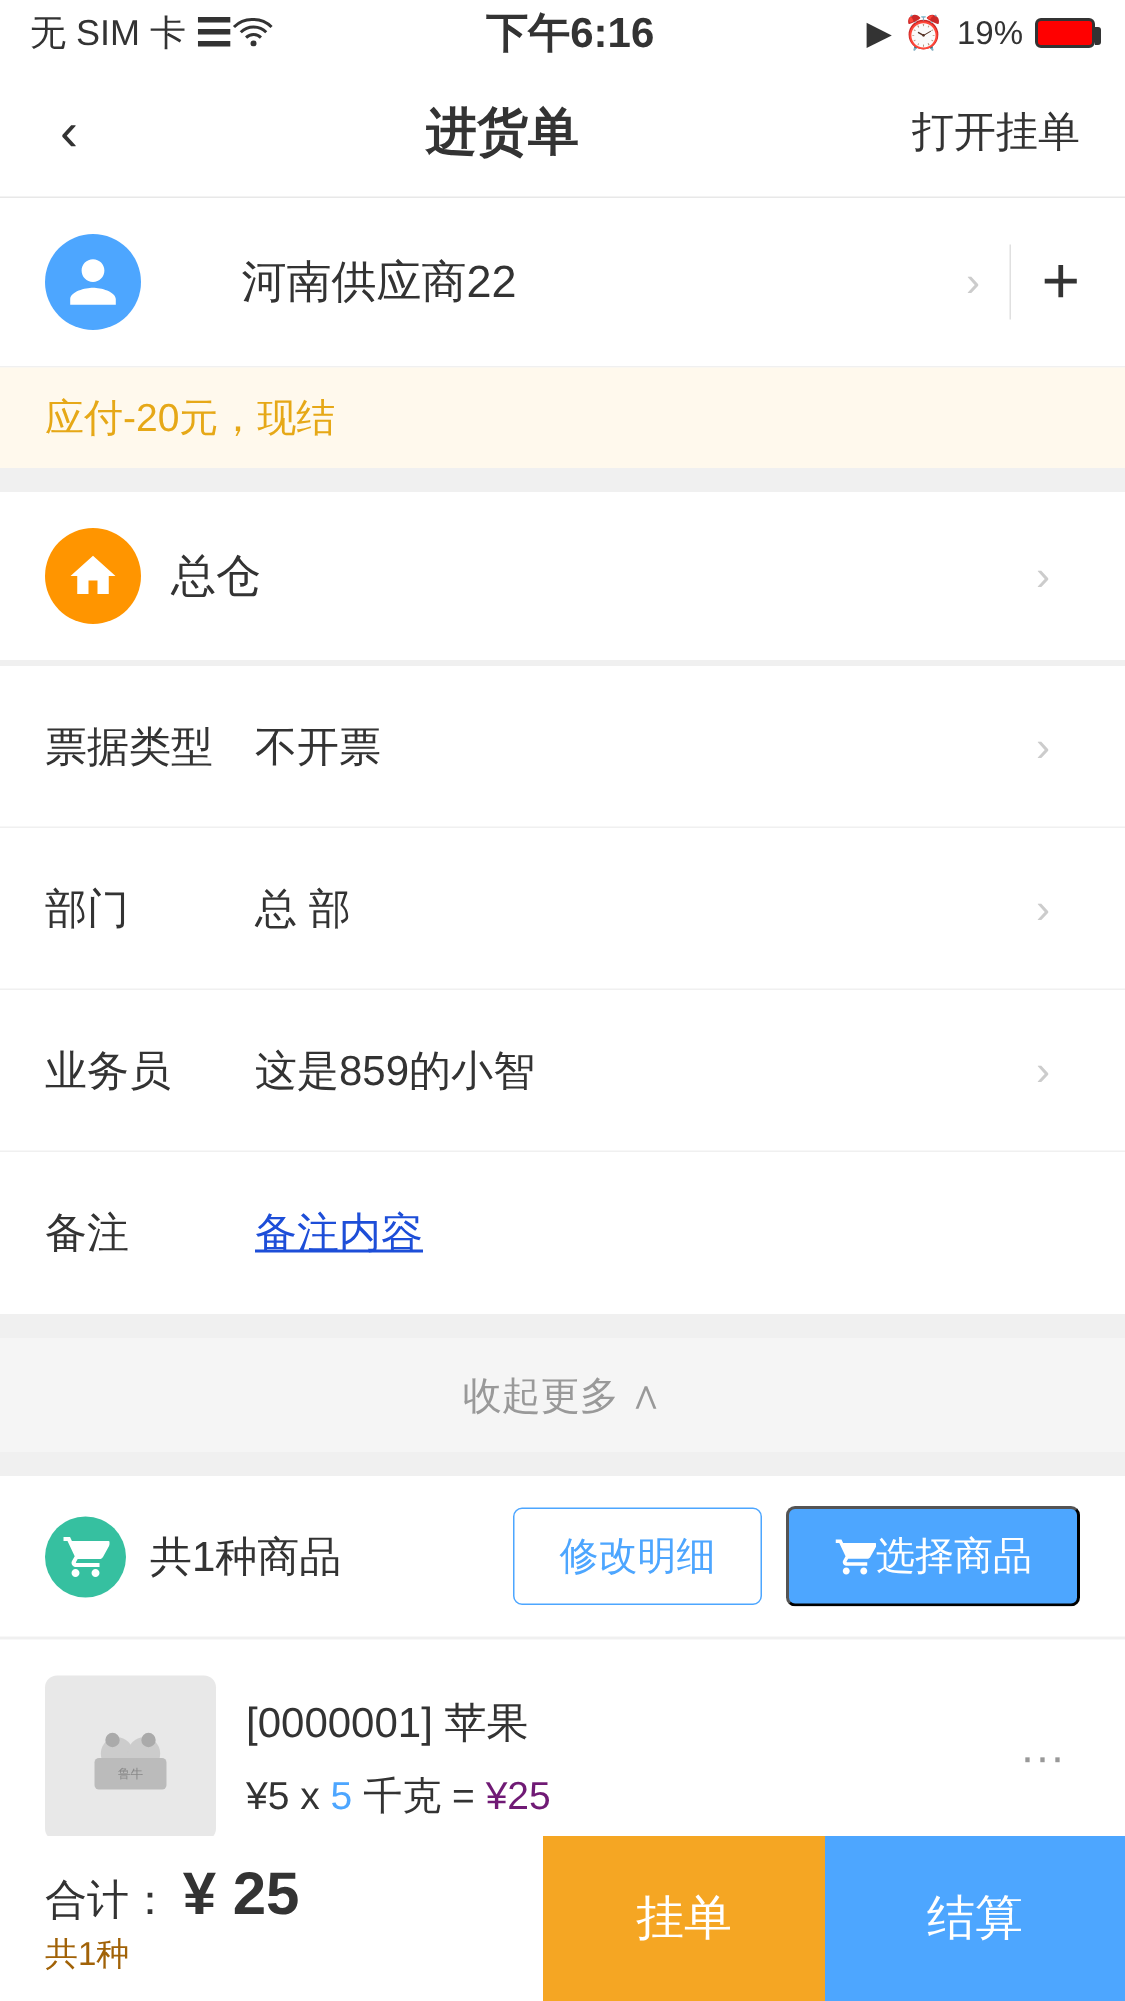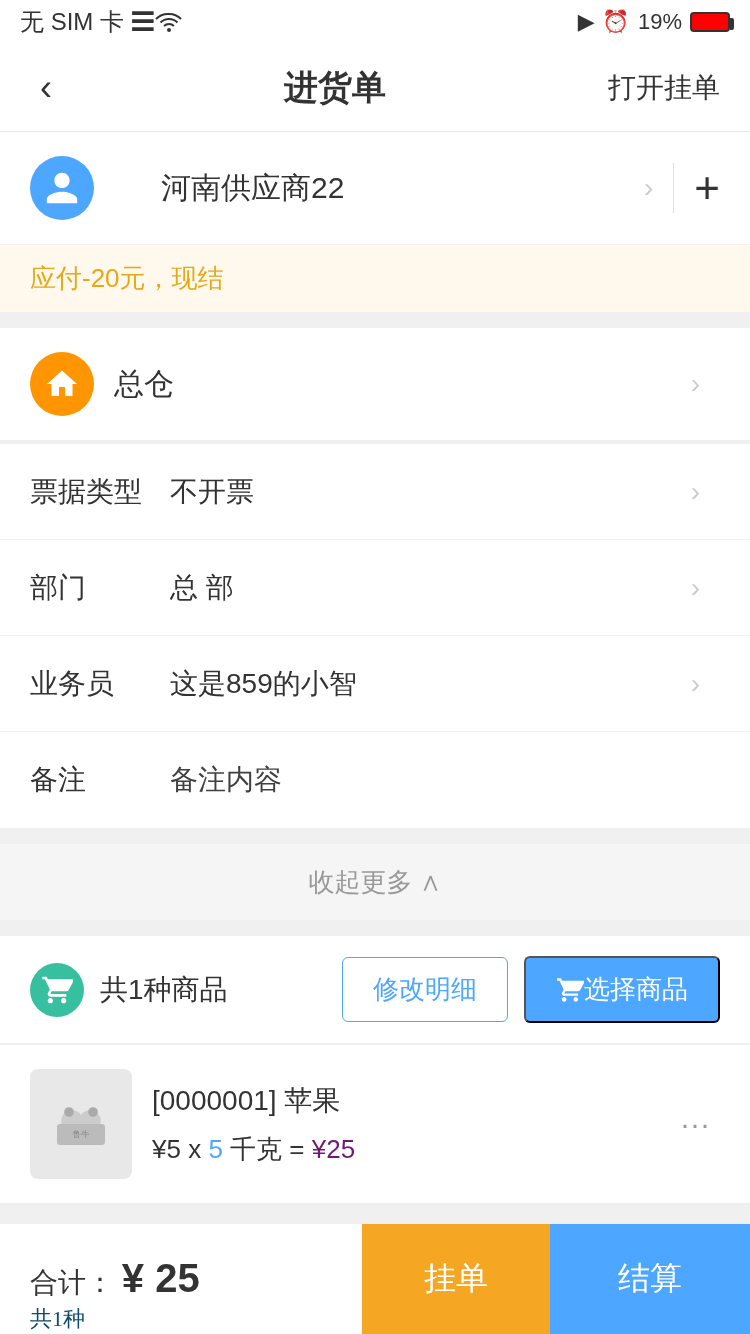--- a/index.html
+++ b/index.html
@@ -158,37 +158,38 @@
 
     
     .form-section {
       background: #fff;
       margin-bottom: 16px;
     }
     .form-row {
       display: flex;
       align-items: center;
       padding: 0 30px;
-      height: 96px;
+      height: 108px;
       border-bottom: 1px solid #f0f0f0;
     }
     .form-row:last-child { border-bottom: none; }
     .form-label {
       font-size: 28px;
       color: #333;
       width: 140px;
       flex-shrink: 0;
     }
     .form-value {
       flex: 1;
       font-size: 28px;
       color: #333;
     }
     .form-value.placeholder {
-      color: #404040;
+      color: #1d4ed8;
+      text-decoration: underline;
     }
 
     
     .collapse-row {
       background: #f5f5f5;
       display: flex;
       align-items: center;
       justify-content: center;
       height: 76px;
       margin-bottom: 16px;
@@ -245,21 +246,21 @@
 
     
     .product-item {
       background: #fff;
       display: flex;
       align-items: center;
       padding: 24px 30px;
       margin-bottom: 2px;
     }
     .product-thumb {
-      width: 102px;
+      width: 114px;
       height: 110px;
       background: #e8e8e8;
       border-radius: 8px;
       display: flex;
       align-items: center;
       justify-content: center;
       margin-right: 20px;
       flex-shrink: 0;
     }
     .product-thumb svg { width: 60px; height: 60px; fill: #bbb; }
@@ -284,31 +285,30 @@
 
     
     .footer {
       position: fixed;
       bottom: 0;
       left: 0;
       width: 750px;
       height: 110px;
       background: #fff;
       display: flex;
-      align-items: flex-end;
+      align-items: center;
     }
     .footer-total {
       flex: 1;
       padding: 0 30px;
     }
     .footer-total-sub {
       font-size: 22px;
-      color: #0c4a6e;
+      color: #a16207;
       margin-top: 2px;
-      font-family: Liberation Serif, serif;
     }
     .footer-btn-suspend {
       width: 188px;
       height: 110px;
       background: #f5a623;
       display: flex;
       align-items: center;
       justify-content: center;
       font-size: 32px;
       color: #fff;
@@ -333,20 +333,21 @@
 
 <div class="status-bar">
   <div class="status-left">
     <span>无 SIM 卡 ☰</span>
     <span>
       <svg width="28" height="20" viewBox="0 0 28 20">
           <path d="M14 16a2 2 0 110 4 2 2 0 010-4zm0-5a8 8 0 015.66 2.34l-1.42 1.42A6 6 0 0014 13a6 6 0 00-4.24 1.76L8.34 13.34A8 8 0 0114 11zm0-5a13 13 0 019.19 3.81l-1.41 1.41A11 11 0 0014 8a11 11 0 00-7.78 3.22L4.81 9.81A13 13 0 0114 6zm0-5a18 18 0 0112.73 5.27l-1.41 1.41A16 16 0 0014 3 16 16 0 001.68 7.68L.27 6.27A18 18 0 0114 1z" fill="#333"></path>
         </svg>
     </span>
   </div>
+  <div class="status-center">下午6:16</div>
   <div class="status-right">
     <span>▶</span>
     <span>⏰</span>
     <span>19%</span>
     <span class="battery-icon"></span>
   </div>
 </div>
 
 <div class="nav-bar">
   <span class="nav-back">‹</span>

